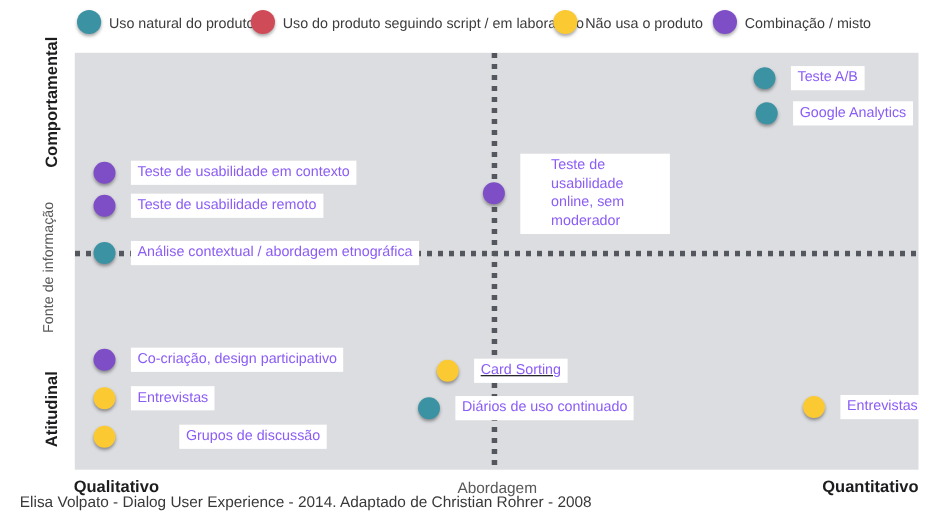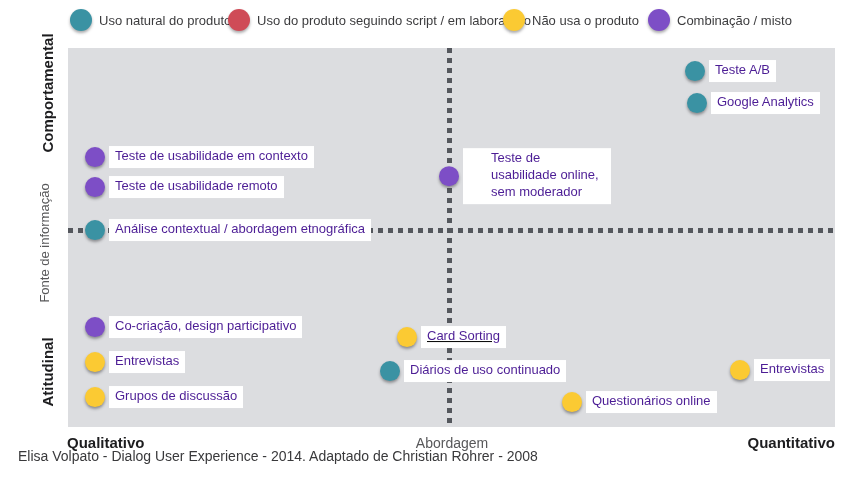--- a/index.html
+++ b/index.html
@@ -16,23 +16,23 @@
   .plot { position:absolute; left:68px; top:48px; width:767px; height:379px; background:#dcdde0; }
   .vline { position:absolute; left:379px; top:0; bottom:0; width:5px;
            background:repeating-linear-gradient(180deg,#54575d 0 5px,transparent 5px 10px); }
   .hline { position:absolute; top:180px; left:0; right:0; height:5px;
            background:repeating-linear-gradient(90deg,#54575d 0 5px,transparent 5px 10px); }
 
   
   .item { position:absolute; display:flex; align-items:center; transform:translateY(-50%); z-index:2; }
   .dot { width:20px; height:20px; border-radius:50%; flex:0 0 auto;
          box-shadow:0 2px 3px rgba(40,40,45,.45); }
-  .item-label { margin-left:4px; background:#fff; padding:2px 6px 3px;
-                font-size:13px; line-height:1.3; color:#4c1d95; white-space:nowrap; }
-  .item.wrap .item-label { white-space:normal; width:148px;padding-left:28px; }
+  .item-label { margin-left:14px; background:#fff; padding:2px 6px 3px;
+                font-size:13px; line-height:1.3; color:#8b5cf6; white-space:nowrap; }
+  .item.wrap .item-label { white-space:normal; width:136px;padding-left:28px; }
 
   .dot[data-color="teal"], .legend-dot[data-color="teal"] { background:#3a92a3; }
   .dot[data-color="red"], .legend-dot[data-color="red"] { background:#cf4b57; }
   .dot[data-color="yellow"], .legend-dot[data-color="yellow"] { background:#fbca33; }
   .dot[data-color="purple"], .legend-dot[data-color="purple"] { background:#7d4ec6; }
 
   
   .y-label { position:absolute; white-space:nowrap; transform:translate(-50%,-50%) rotate(-90deg); }
   .axis-bold { font-size:15px; font-weight:bold; color:#1d1d1f; }
   .axis-soft { font-size:13px; color:#58585a; }
@@ -91,35 +91,31 @@
     <span class="item-label">Co-criação, design participativo</span>
   </div>
   <div class="item" style="left:85px; top:230px;">
     <span class="dot" data-color="teal"></span>
     <span class="item-label">Análise contextual / abordagem etnográfica</span>
   </div>
   <div class="item" style="left:85px; top:362px;">
     <span class="dot" data-color="yellow"></span>
     <span class="item-label">Entrevistas</span>
   </div>
-  <div class="item" style="left:85px; top:397px;">
+  <div class="item" style="left:85px; top:397px;gap:44px;">
     <span class="dot" data-color="yellow"></span>
     <span class="item-label">Grupos de discussão</span>
   </div>
   <div class="item" style="left:397px; top:337px;text-decoration:underline;">
     <span class="dot" data-color="yellow"></span>
     <span class="item-label">Card Sorting</span>
   </div>
   <div class="item" style="left:380px; top:371px;">
     <span class="dot" data-color="teal"></span>
     <span class="item-label">Diários de uso continuado</span>
-  </div>
-  <div class="item" style="left:562px; top:402px;">
-    <span class="dot" data-color="yellow"></span>
-    <span class="item-label">Questionários online</span>
   </div>
   <div class="item" style="left:730px; top:370px;">
     <span class="dot" data-color="yellow"></span>
     <span class="item-label">Entrevistas</span>
   </div>
 
   <div class="y-label axis-bold" style="left:47px; top:93px;">Comportamental</div>
   <div class="y-label axis-soft" style="left:44px; top:243px;">Fonte de informação</div>
   <div class="y-label axis-bold" style="left:47px; top:372px;">Atitudinal</div>
 

